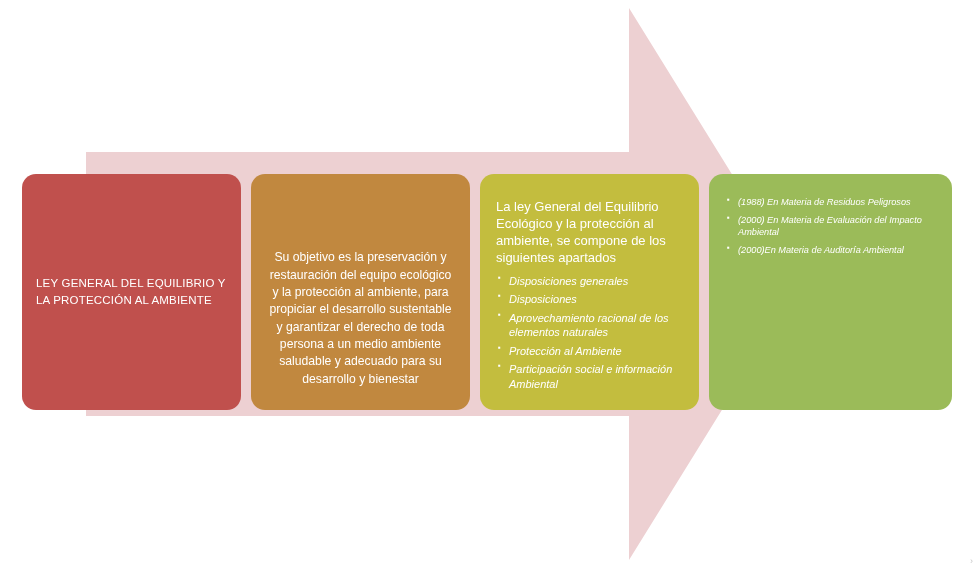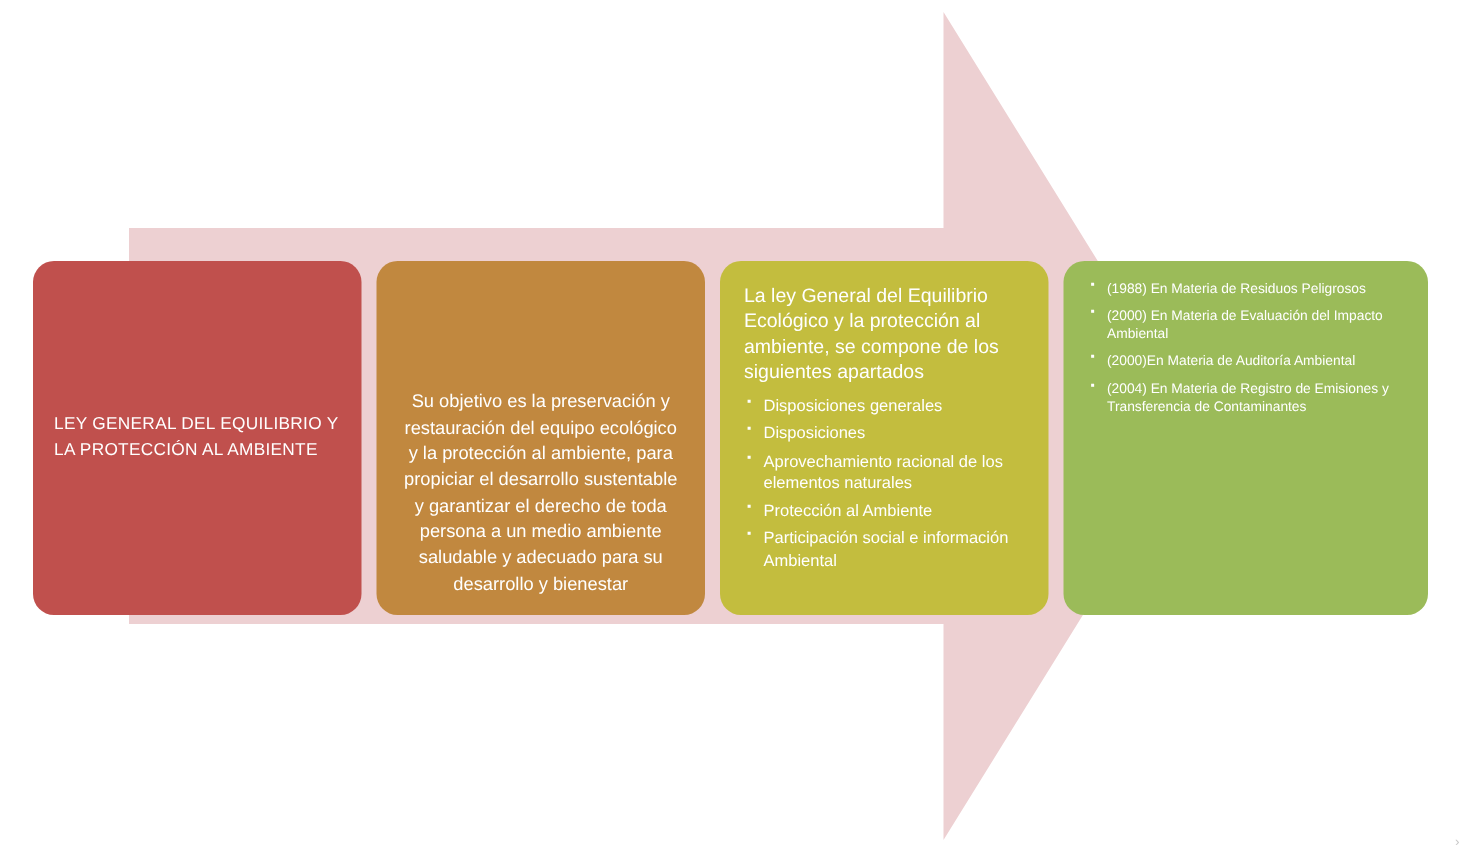--- a/index.html
+++ b/index.html
@@ -37,21 +37,21 @@
     align-items: stretch;
     gap: 10px;
     padding: 0 22px;
     box-sizing: border-box;
   }
 
   .box {
     position: relative;
     border-radius: 14px;
     box-sizing: border-box;
-    padding: 12px 14px;
+    padding: 22px 14px;
     color: #ffffff;
     overflow: hidden;
   }
 
   .box.b0 { flex: 0 0 219px; background: #c0504d; display: flex; align-items: center; justify-content: center; }
   .box.b1 { flex: 0 0 219px; background: #c1883f; display: flex; align-items: flex-end; justify-content: center; }
   .box.b2 { flex: 0 0 219px; background: #c3bd3e; }
   .box.b3 { flex: 1 1 auto;  background: #9bbb59; }
 
   .box-title-center {
@@ -71,20 +71,21 @@
     font-size: 13px;
     line-height: 1.32;
     margin: 2px 0 7px 2px;
     text-align: left;
   }
 
   ul.bullets {
     list-style: none;
     margin: 0;
     padding: 0 0 0 4px;
+    font-style: italic;
   }
   ul.bullets li {
     position: relative;
     padding-left: 11px;
     margin-bottom: 4px;
     font-size: 11px;
     line-height: 1.32;
   }
   ul.bullets li::before {
     content: "\25AA";
@@ -136,19 +137,18 @@
       <li>Protección  al Ambiente</li>
       <li>Participación   social  e información  Ambiental</li>
     </ul>
   </div>
 
   <div class="box b3">
     <ul class="bullets">
       <li>(1988) En Materia  de Residuos  Peligrosos</li>
       <li>(2000) En Materia  de Evaluación  del Impacto  Ambiental</li>
       <li>(2000)En  Materia  de Auditoría  Ambiental</li>
-      <li>(2004) En  Materia  de Registro  de Emisiones  y Transferencia  de Contaminantes</li>
     </ul>
   </div>
 
 </div>
 
 <div id="corner-mark">›</div>
 
 </body></html>

